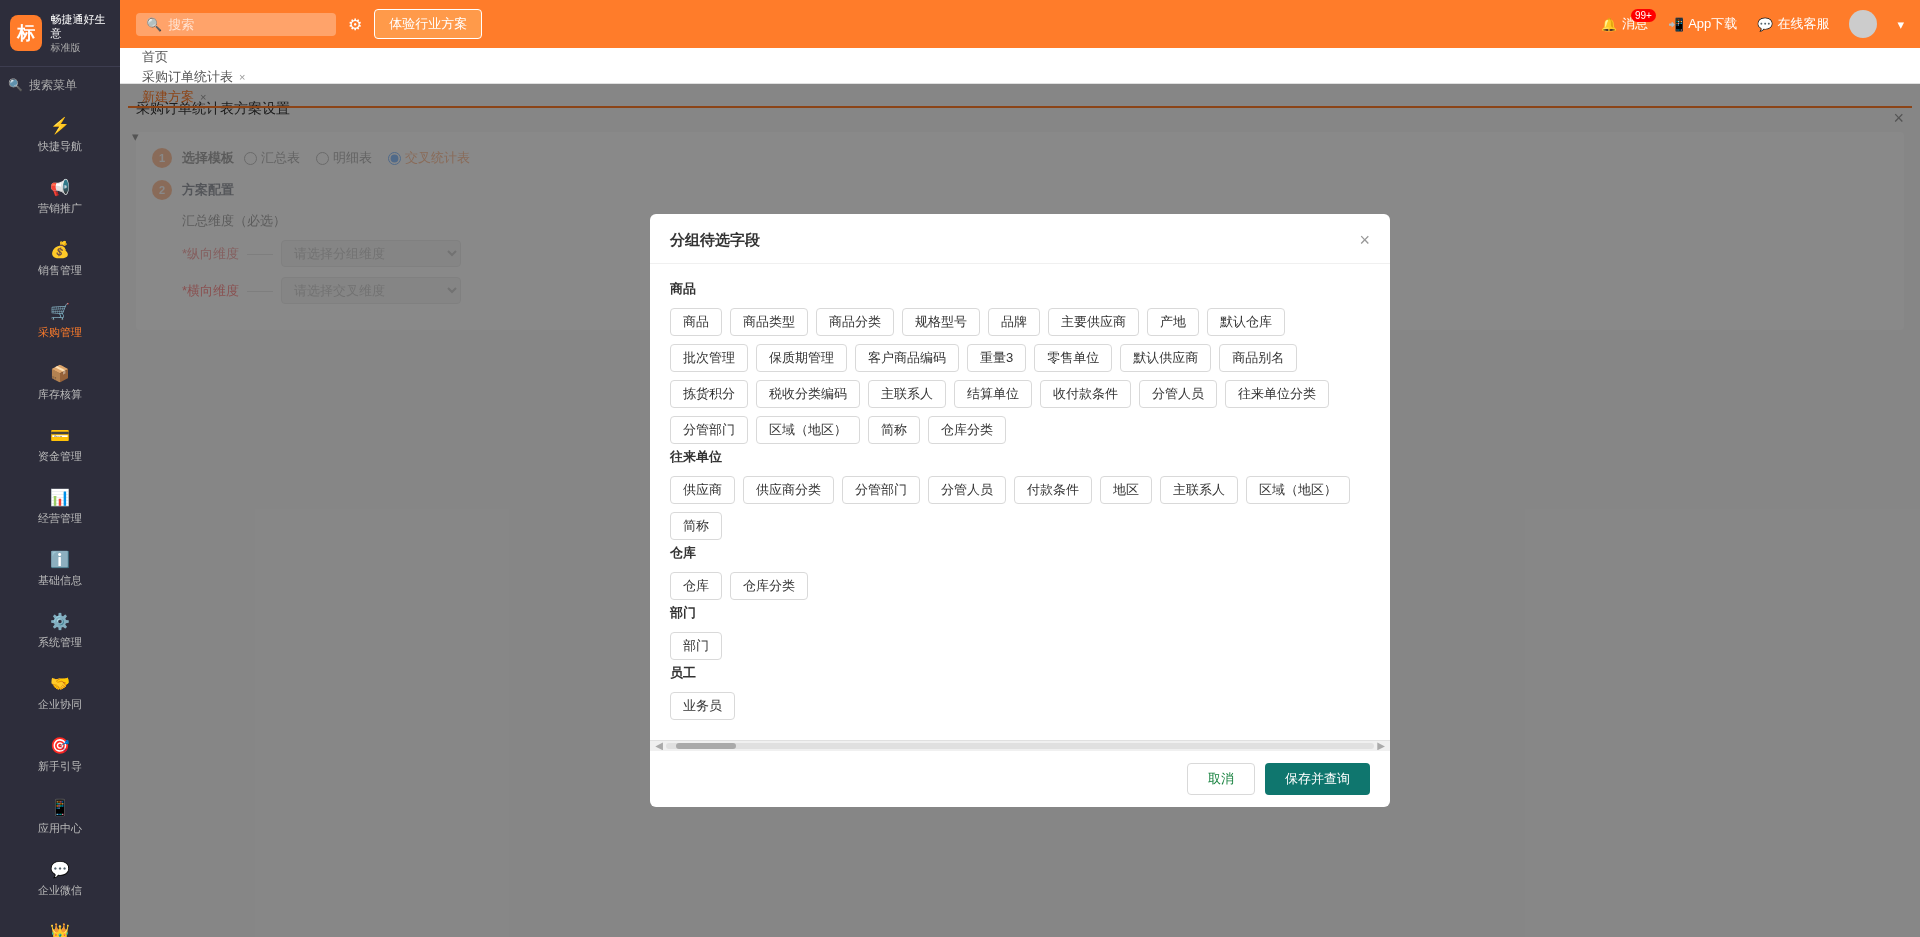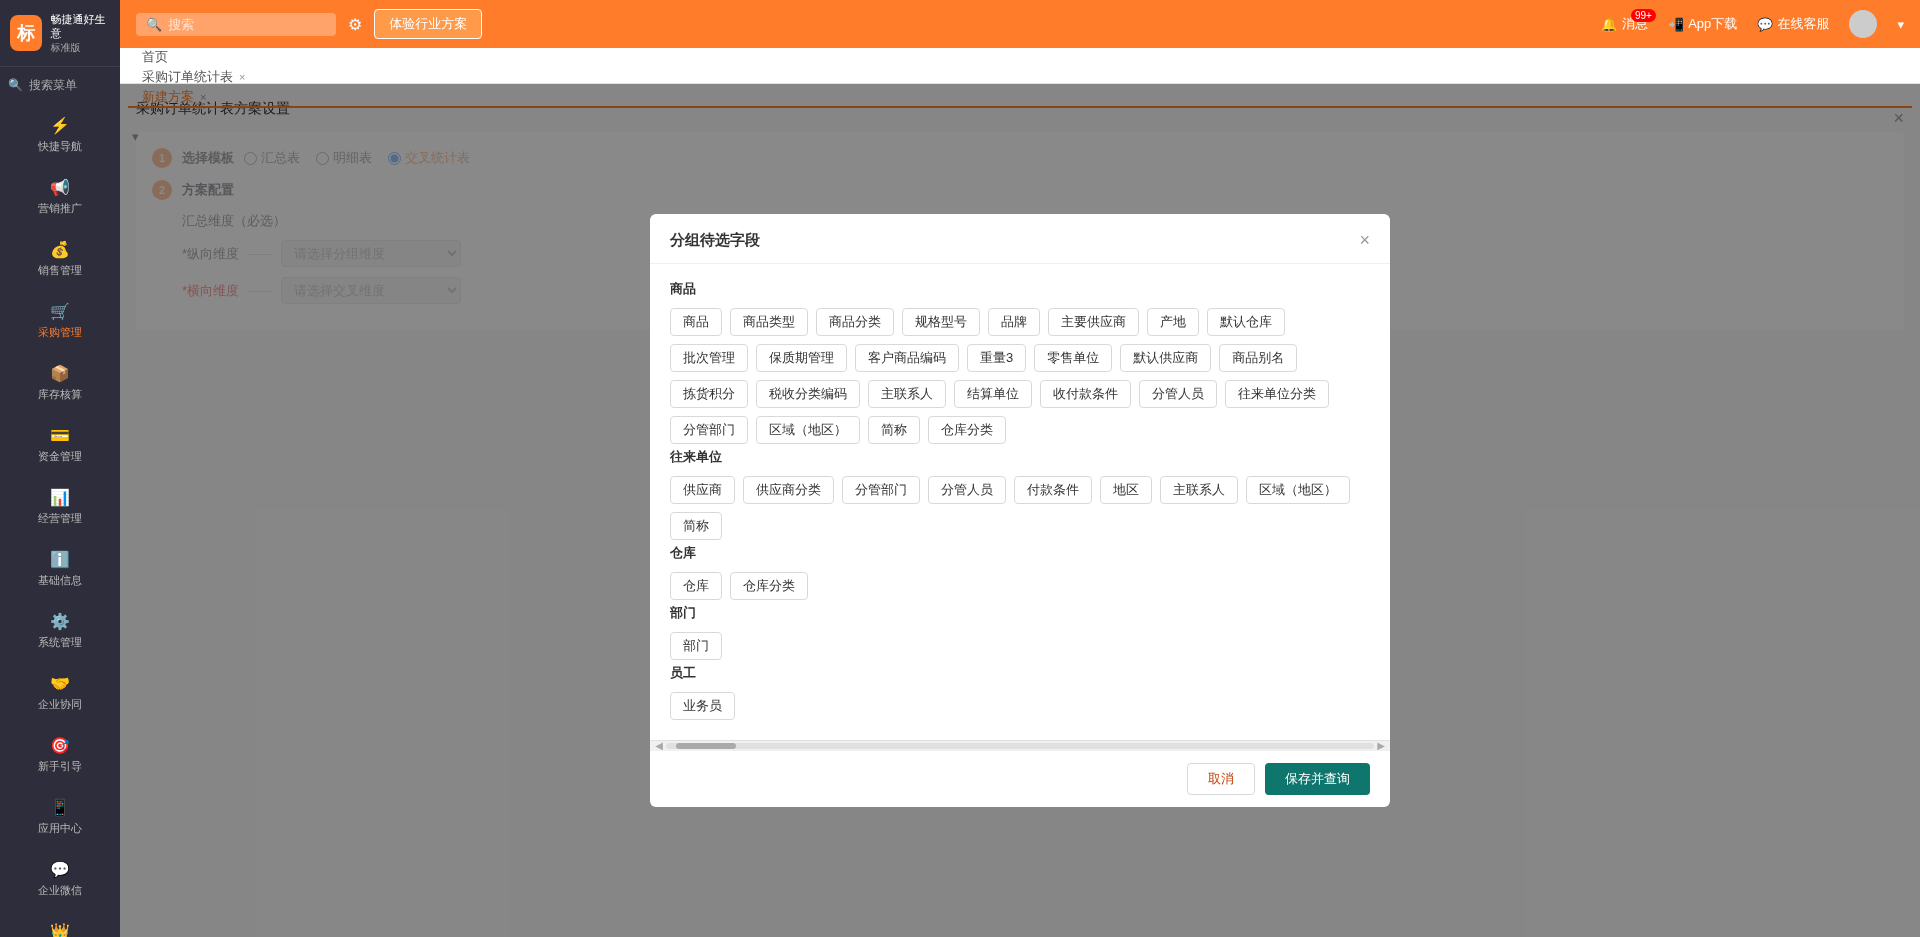--- a/index.html
+++ b/index.html
@@ -113,21 +113,21 @@
     }
     .modal-hscroll-track {
       flex: 1; height: 6px; background: #e0e0e0; border-radius: 3px; position: relative;
     }
     .modal-hscroll-thumb {
       width: 60px; height: 6px; background: #aaa; border-radius: 3px; position: absolute; left: 10px;
     }
 
     
     .btn-cancel {
-      background: white; border: 1px solid #d9d9d9; color: #c2410c; padding: 6px 20px; border-radius: 4px; cursor: pointer; font-size: 13px;
+      background: white; border: 1px solid #d9d9d9; color: #15803d; padding: 6px 20px; border-radius: 4px; cursor: pointer; font-size: 13px;
     }
     .btn-confirm {
       background: #0f766e; border: none; color: white; padding: 6px 20px; border-radius: 4px; cursor: pointer; font-size: 13px;
     }
 
     
     .step-row { display: flex; align-items: center; gap: 10px; margin-bottom: 12px; }
     .step-badge { background: #ff7c2a; color: white; border-radius: 50%; width: 20px; height: 20px; display: flex; align-items: center; justify-content: center; font-size: 11px; font-weight: bold; flex-shrink: 0; }
 
     
@@ -282,21 +282,21 @@
 
     <div class="step-row">
       <div class="step-badge">2</div>
       <span style="font-size:13px;font-weight:bold;color:#0f172a;">方案配置</span>
     </div>
     <div style="margin-left:30px;">
       <div class="form-row">
         <span style="color:#333;font-size:13px;">汇总维度（必选）</span>
       </div>
       <div class="form-row">
-        <span style="color:#404040;font-size:13px;">*纵向维度</span>
+        <span style="color:#ef4444;font-size:13px;">*纵向维度</span>
         <span style="color:#ccc;">——</span>
         <select class="form-select">
           <option>请选择分组维度</option>
         </select>
       </div>
       <div class="form-row">
         <span style="color:red;font-size:13px;">*横向维度</span>
         <span style="color:#ccc;">——</span>
         <select class="form-select">
           <option>请选择交叉维度</option>

